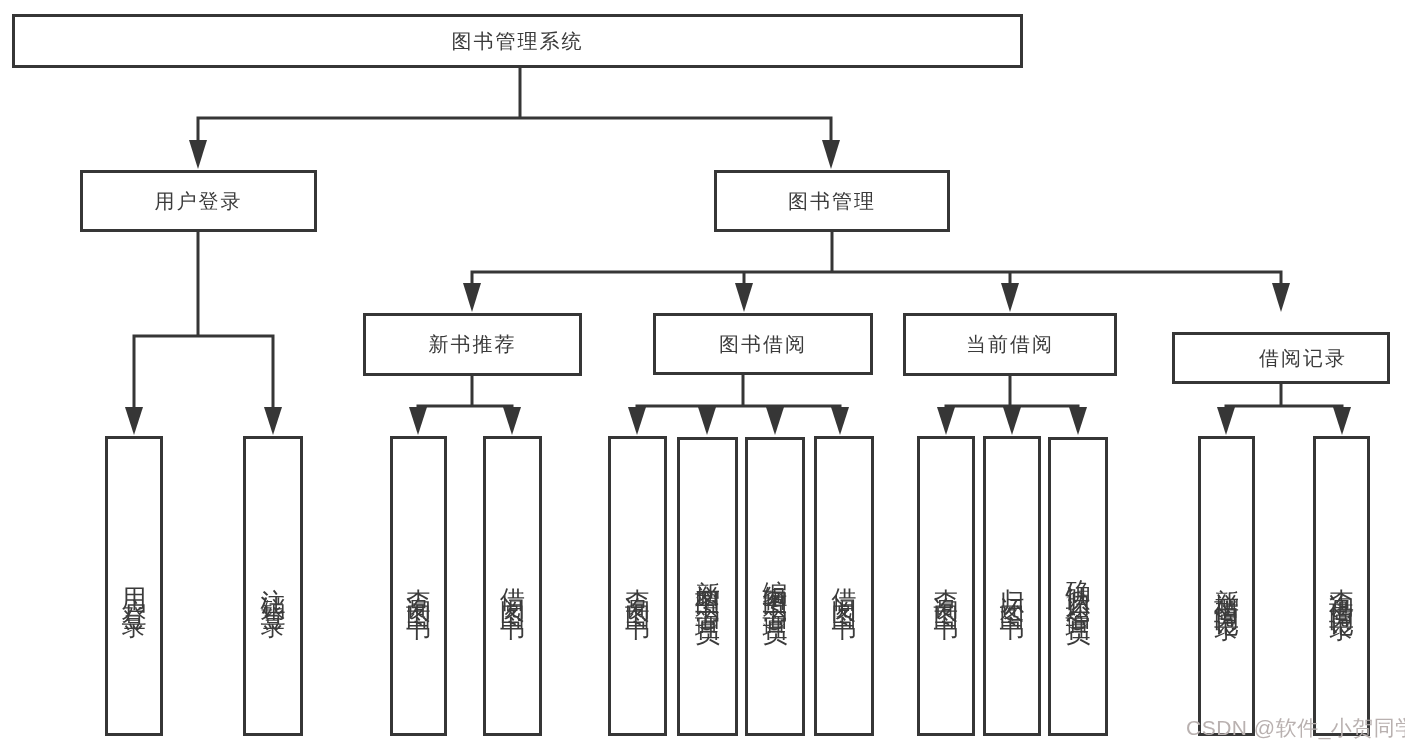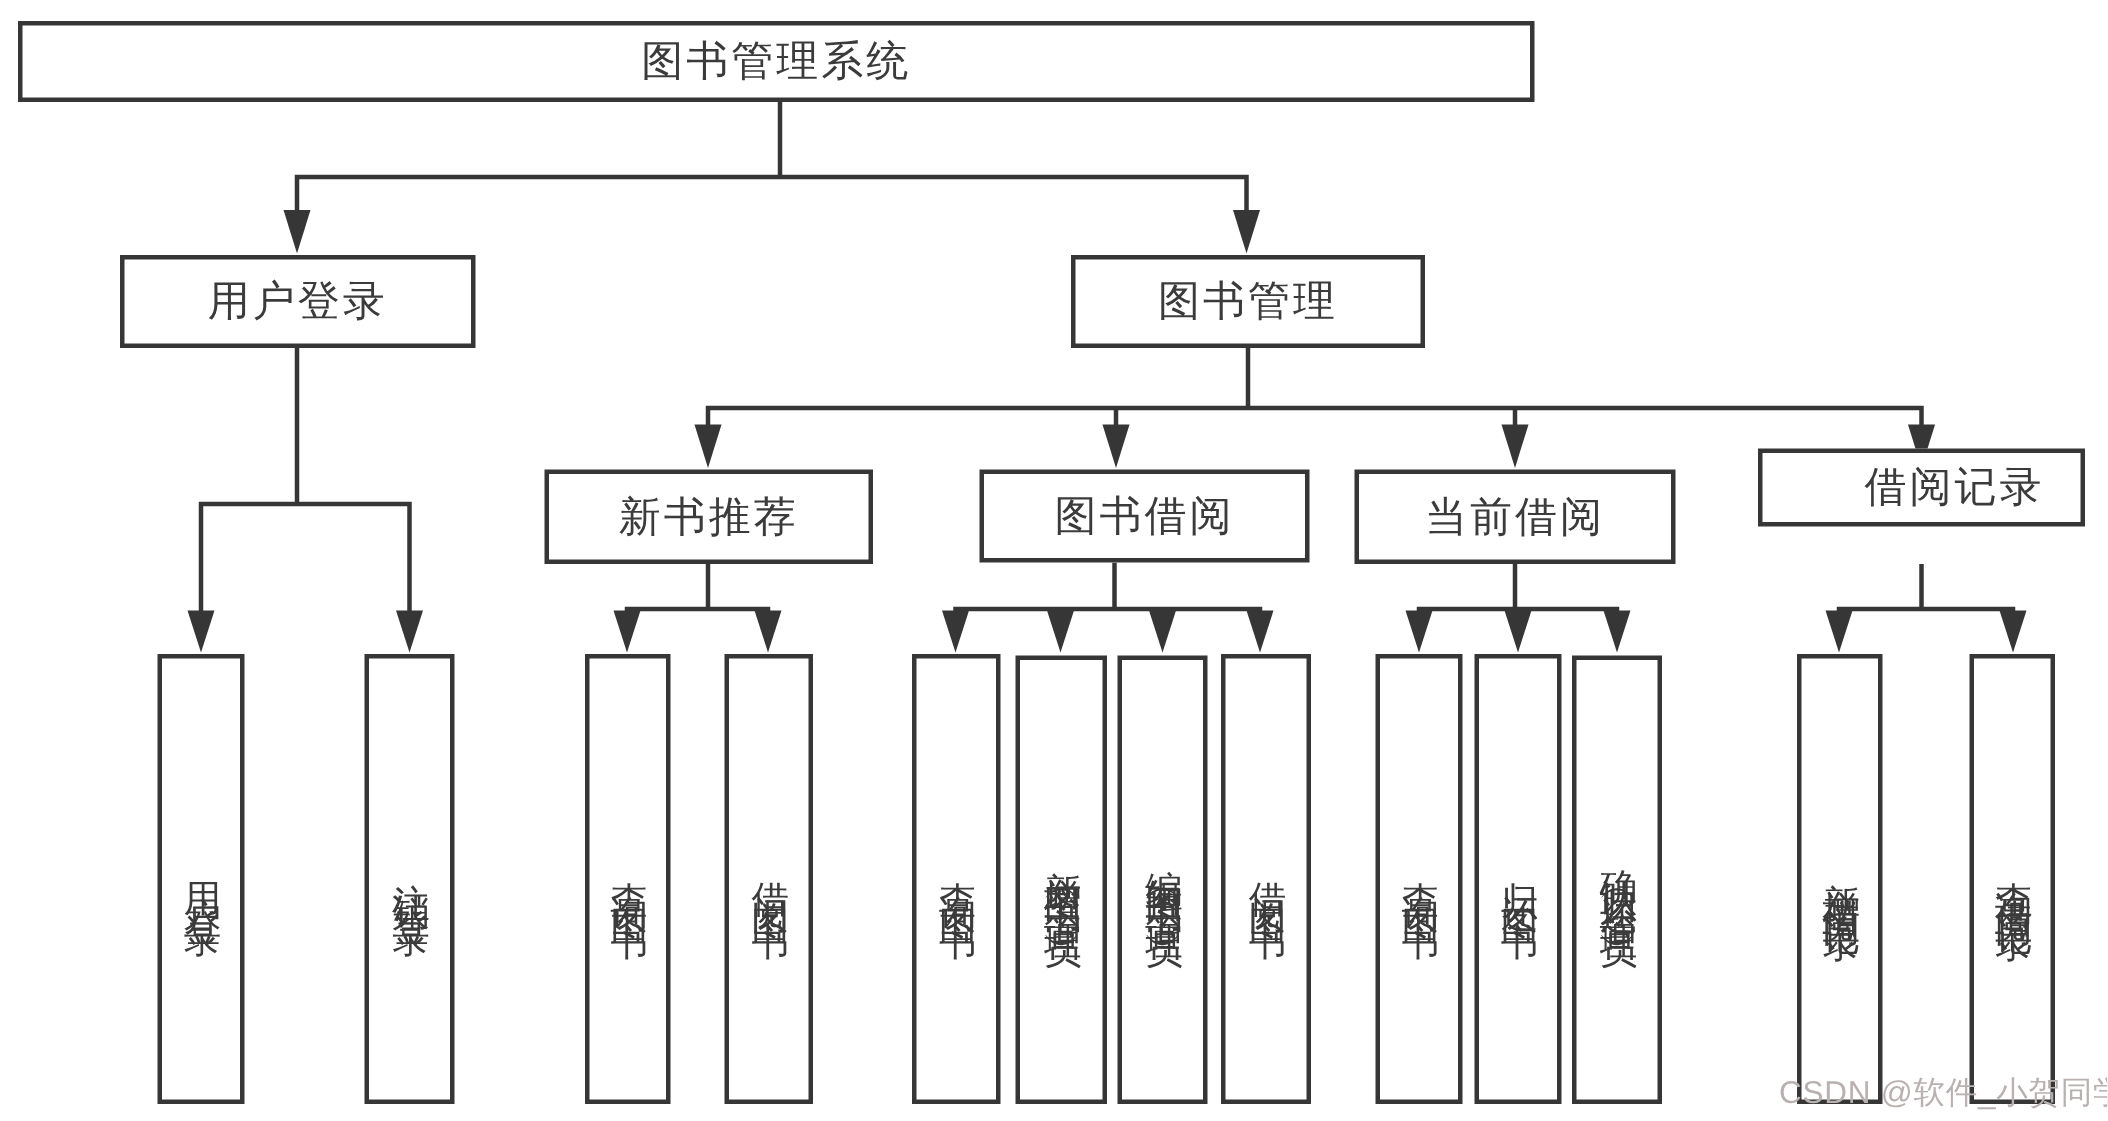--- a/index.html
+++ b/index.html
@@ -12,21 +12,21 @@
   }
   .connector-svg{position:absolute;left:0;top:0;width:1405px;height:747px;}
   .node{
     position:absolute;
     box-sizing:border-box;
     border:3px solid #363636;
     background:#ffffff;
     display:flex;align-items:center;justify-content:center;
     color:#3b3b3b;
   }
-  .h-label{font-size:28px;letter-spacing:2px;white-space:nowrap;}
+  .h-label{font-size:20px;letter-spacing:2px;white-space:nowrap;}
   .v-node{padding:4px 0;}
   .v-label{
     writing-mode:vertical-rl;
     font-size:25px;
     line-height:1;
     letter-spacing:9px;
     color:#3b3b3b;
     white-space:nowrap;
   }
   .v-label.long{letter-spacing:6px;}
@@ -116,21 +116,21 @@
 
   <div class="node" style="left:363px;top:313px;width:219px;height:63px;font-family:Liberation Serif, serif;">
     <span class="h-label">新书推荐</span>
   </div>
   <div class="node" style="left:633px;top:313px;width:220px;height:62px;margin-left:20px;">
     <span class="h-label">图书借阅</span>
   </div>
   <div class="node" style="left:903px;top:313px;width:214px;height:63px;text-align:right;">
     <span class="h-label">当前借阅</span>
   </div>
-  <div class="node" style="left:1172px;top:299px;width:218px;height:52px;padding-left:44px;">
+  <div class="node" style="left:1172px;top:332px;width:218px;height:52px;padding-left:44px;">
     <span class="h-label">借阅记录</span>
   </div>
 
   <div class="node v-node" style="left:105px;top:436px;width:58px;height:300px;">
     <span class="v-label">用户登录</span>
   </div>
   <div class="node v-node" style="left:243px;top:436px;width:60px;height:300px;">
     <span class="v-label">注销登录</span>
   </div>
 

